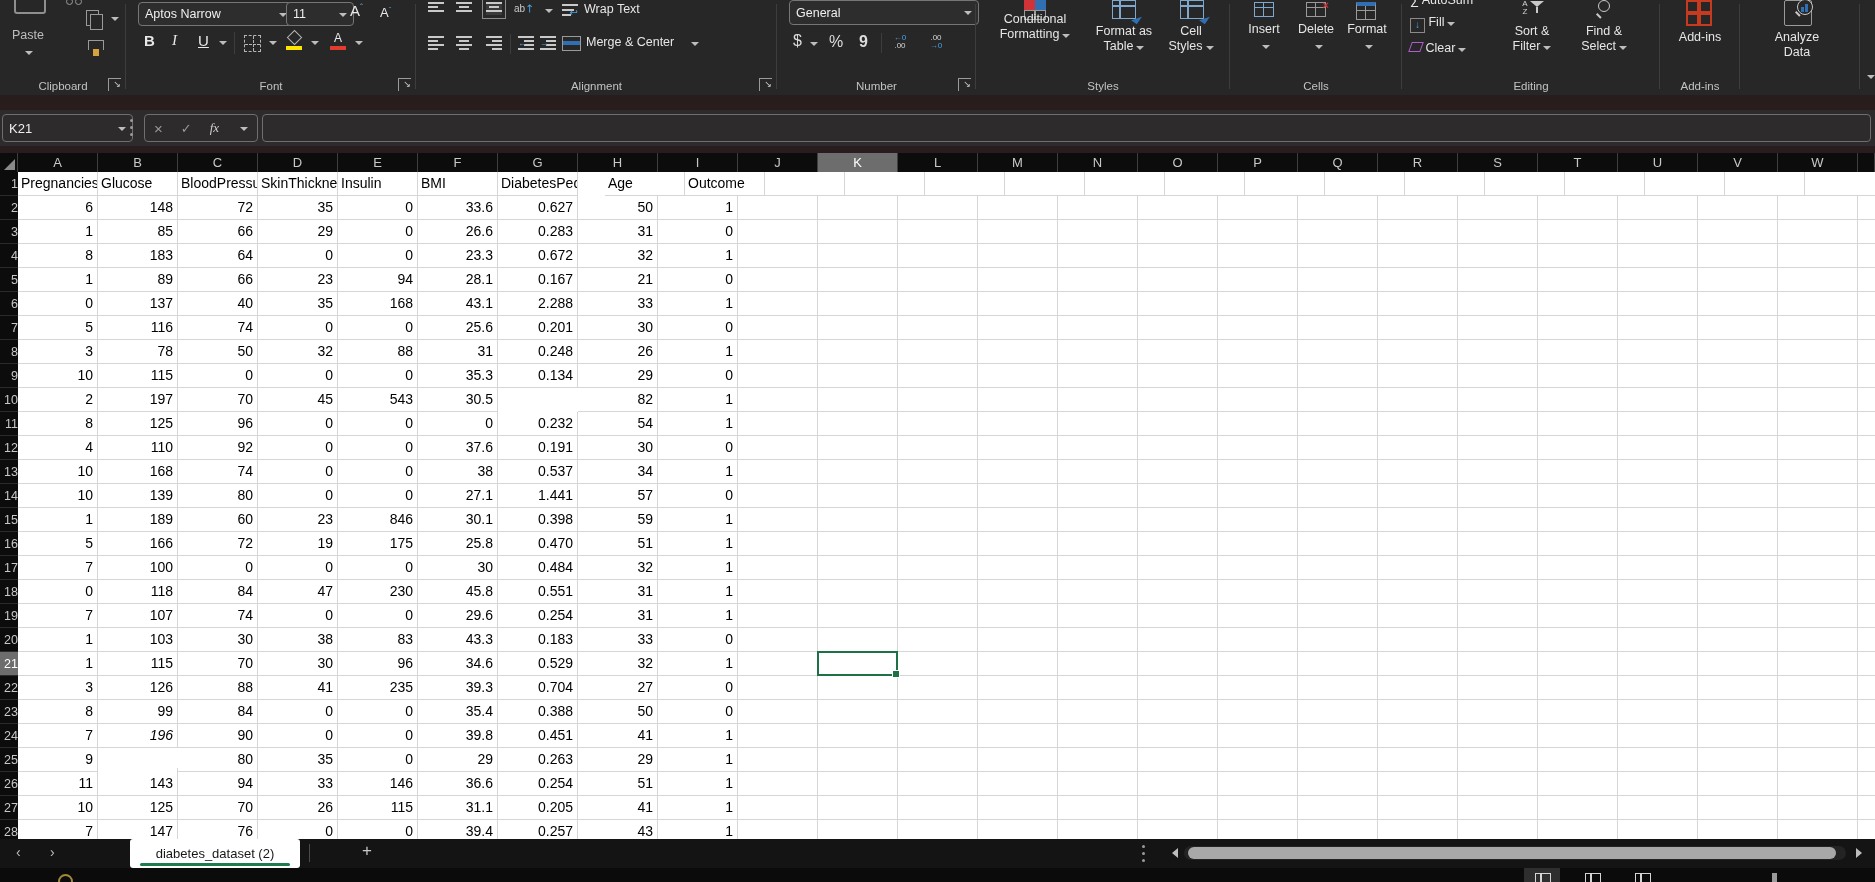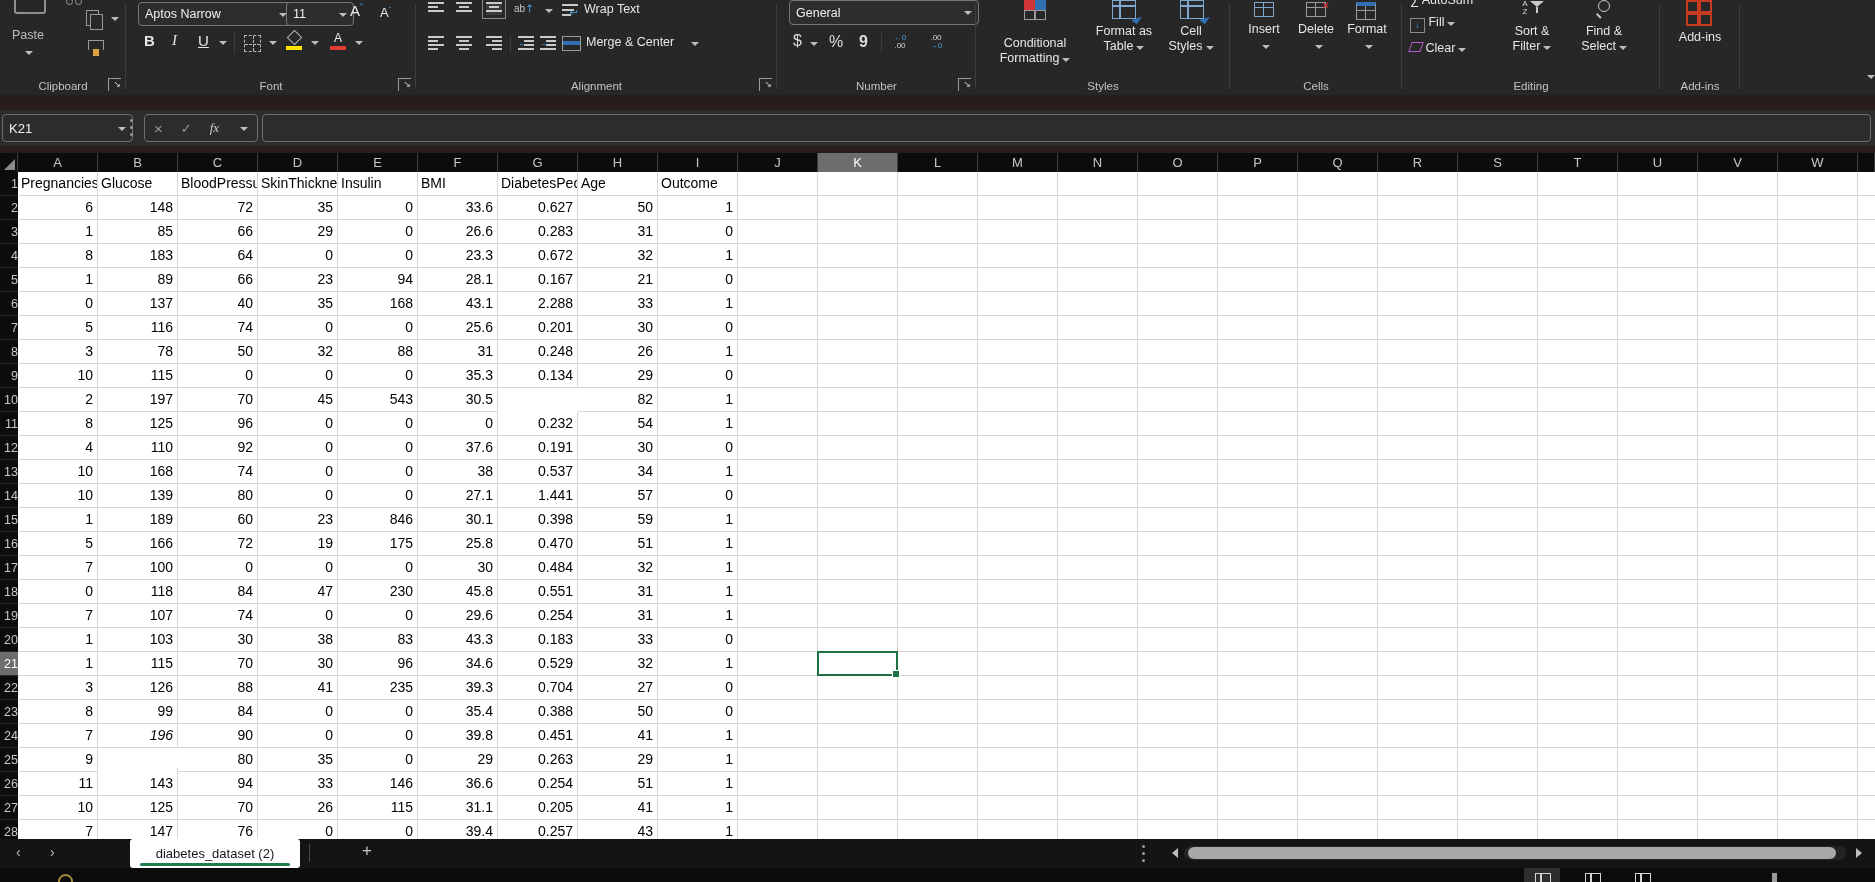--- a/index.html
+++ b/index.html
@@ -312,21 +312,21 @@
     </div>
 
     <div class="grp" style="left:976px;width:254px;">
       <div>
         <div class="cf-icon" style="left:48px;top:0;">
             <i class="tl"></i>
             <i class="tr"></i>
             <i class="bl"></i>
             <i class="br"></i>
           </div>
-        <div class="two" style="left:4px;top:36px;width:110px;"><span>Conditional</span><br><span>Formatting</span><span class="chv"></span></div>
+        <div class="two" style="left:4px;top:12px;width:110px;"><span>Conditional</span><br><span>Formatting</span><span class="chv"></span></div>
       </div>
       <div>
         <div class="tbl-icon" style="left:136px;top:0;">
             <span class="brush"></span>
           </div>
         <div class="two" style="left:112px;top:24px;width:72px;"><span>Format as</span><br><span>Table</span><span class="chv"></span></div>
       </div>
       <div>
         <div class="tbl-icon" style="left:204px;top:0;">
             <span class="brush"></span>
@@ -378,20 +378,32 @@
             <i></i>
             <i></i>
             <i></i>
             <i></i>
           </div>
         <div class="two" style="left:0;top:30px;width:80px;"><span>Add-ins</span></div>
       </div>
       <div class="grp-label">Add-ins</div>
     </div>
 
+    <div class="grp" style="left:1740px;width:120px;">
+      <div>
+        <div class="analyze-icon" style="left:44px;top:0;">
+          <span class="lens">
+              <i></i>
+              <i></i>
+            </span>
+            <span class="handle"></span>
+        </div>
+        <div class="two" style="left:14px;top:30px;width:86px;"><span>Analyze</span><br><span>Data</span></div>
+      </div>
+    </div>
 
     <span class="chv" style="position:absolute;left:1864px;top:74px;"></span>
   </div>
 
   <div class="strip" style="top:95px;height:15px;"></div>
   <div class="fbar">
     <div class="fbox namebox">
       <span>K21</span>
         <span class="chv"></span>
     </div>
@@ -442,21 +454,21 @@
   <div class="gridrows" id="gridrows">
       <div class="grow">
         <div class="rh">1</div>
         <div class="cell txt" style="width: 80px;">Pregnancies</div>
         <div class="cell txt" style="width: 80px;">Glucose</div>
         <div class="cell txt" style="width: 80px;">BloodPressure</div>
         <div class="cell txt" style="width: 80px;">SkinThickness</div>
         <div class="cell txt" style="width: 80px;">Insulin</div>
         <div class="cell txt" style="width: 80px;">BMI</div>
         <div class="cell txt" style="width: 80px;">DiabetesPedigreeFunction</div>
-        <div class="cell txt" style="width: 80px;">Age</div>
+        <div class="cell txt" style="width: 80px; margin-left: 27px;">Age</div>
         <div class="cell txt" style="width: 80px;">Outcome</div>
         <div class="cell txt" style="width: 80px;"></div>
         <div class="cell txt" style="width: 80px;"></div>
         <div class="cell txt" style="width: 80px;"></div>
         <div class="cell txt" style="width: 80px;"></div>
         <div class="cell txt" style="width: 80px;"></div>
         <div class="cell txt" style="width: 80px;"></div>
         <div class="cell txt" style="width: 80px;"></div>
         <div class="cell txt" style="width: 80px;"></div>
         <div class="cell txt" style="width: 80px;"></div>

